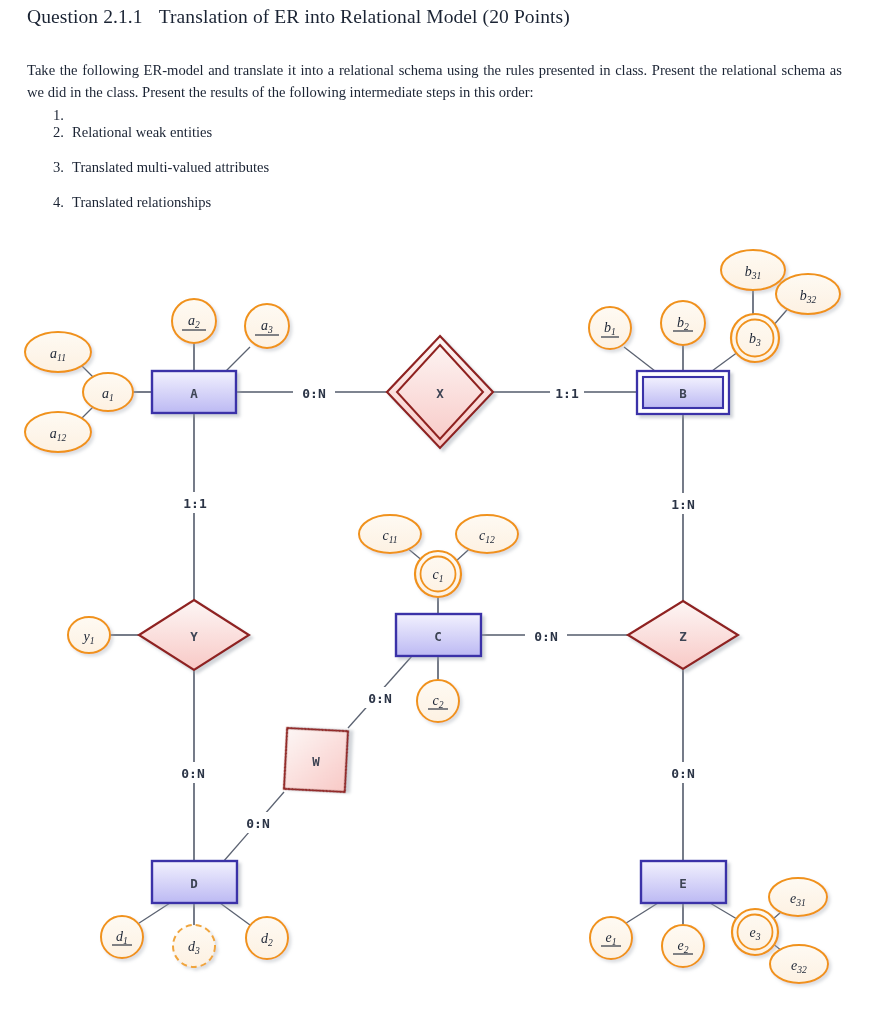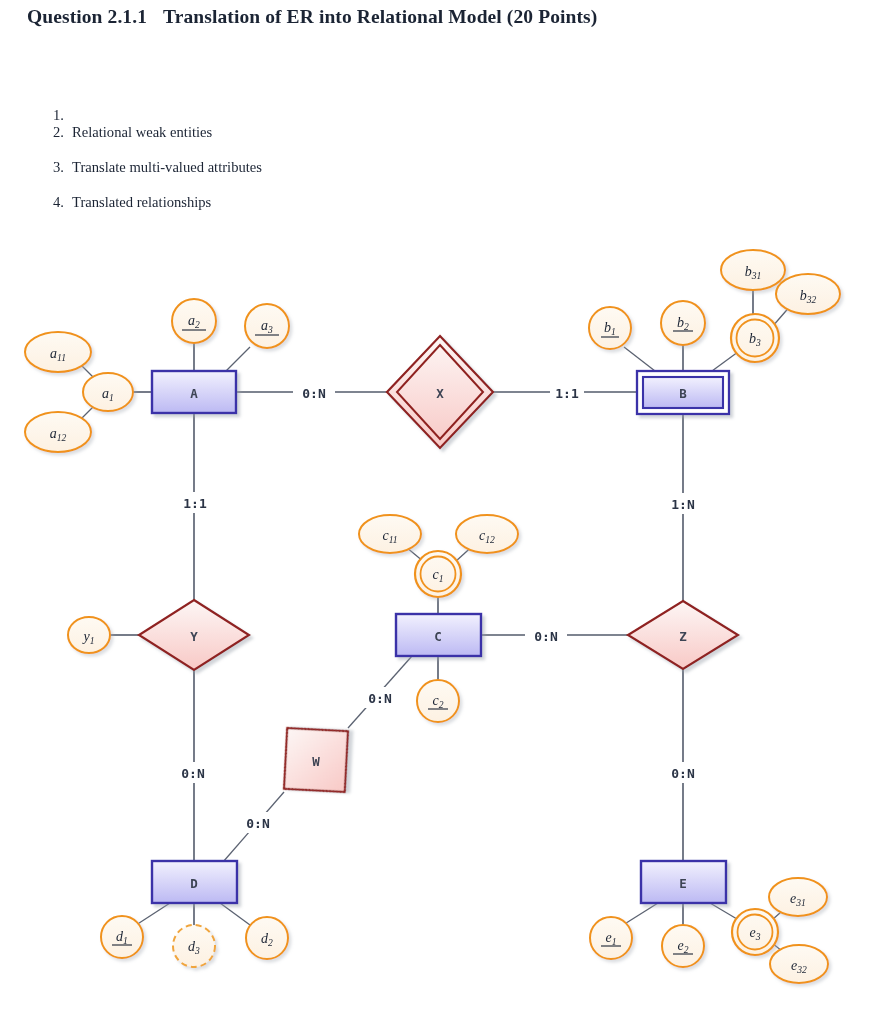--- a/index.html
+++ b/index.html
@@ -19,21 +19,21 @@
     position: absolute;
     left: 0; top: 0;
     width: 870px;
     height: 1024px;
   }
   .q-title {
     position: absolute;
     left: 27px;
     top: 6px;
     font-size: 19.5px;
-    font-weight: bold;
+    font-weight: normal;
     letter-spacing: 0.1px;
     white-space: nowrap;
   }
   .q-title .gap { display:inline-block; width:16px; }
   .q-body {
     position: absolute;
     left: 27px;
     top: 44px;
     width: 815px;
     font-size: 14.6px;
@@ -104,25 +104,26 @@
 </style>
 </head>
 <body>
 
 <div id="doc">
 
   <div class="q-title">
     <span>Question 2.1.1</span><span class="gap"></span><span>Translation of ER into Relational Model (20 Points)</span>
   </div>
 
+  <p class="q-body">Take the following ER-model and translate it into a relational schema using the rules presented in class. Present the relational schema as we did in the class. Present the results of the following intermediate steps in this order:</p>
 
   <ol class="steps">
     <li><span class="num">1.</span></li>
     <li><span class="num">2.</span><span>Relational weak entities</span></li>
-    <li><span class="num">3.</span><span>Translate multi-valued attributes</span></li>
+    <li><span class="num">3.</span><span>Translated multi-valued attributes</span></li>
     <li><span class="num">4.</span><span>Translated relationships</span></li>
   </ol>
 
   <div id="er-canvas">
     <svg width="870" height="790" viewBox="0 0 870 790" xmlns="http://www.w3.org/2000/svg">
       <defs>
         <linearGradient id="gradEntity" x1="0" y1="0" x2="0" y2="1">
           <stop offset="0%" stop-color="#f2f1fe"></stop>
           <stop offset="100%" stop-color="#bcb9f3"></stop>
         </linearGradient>

